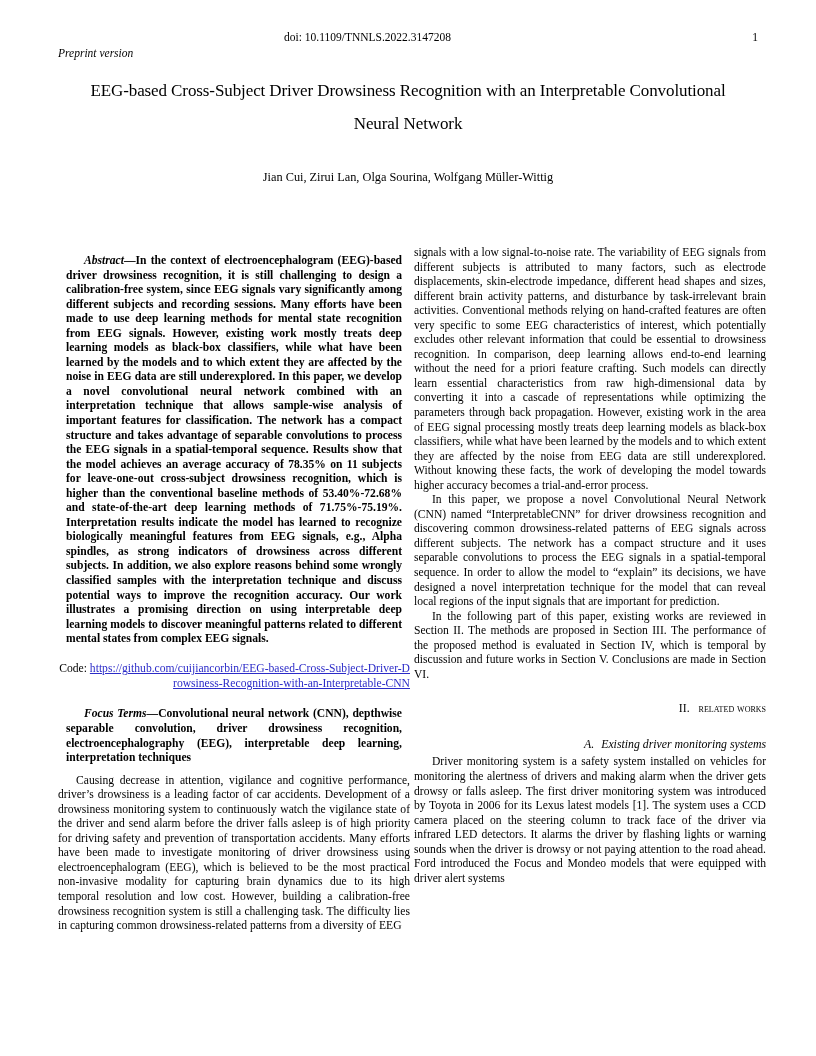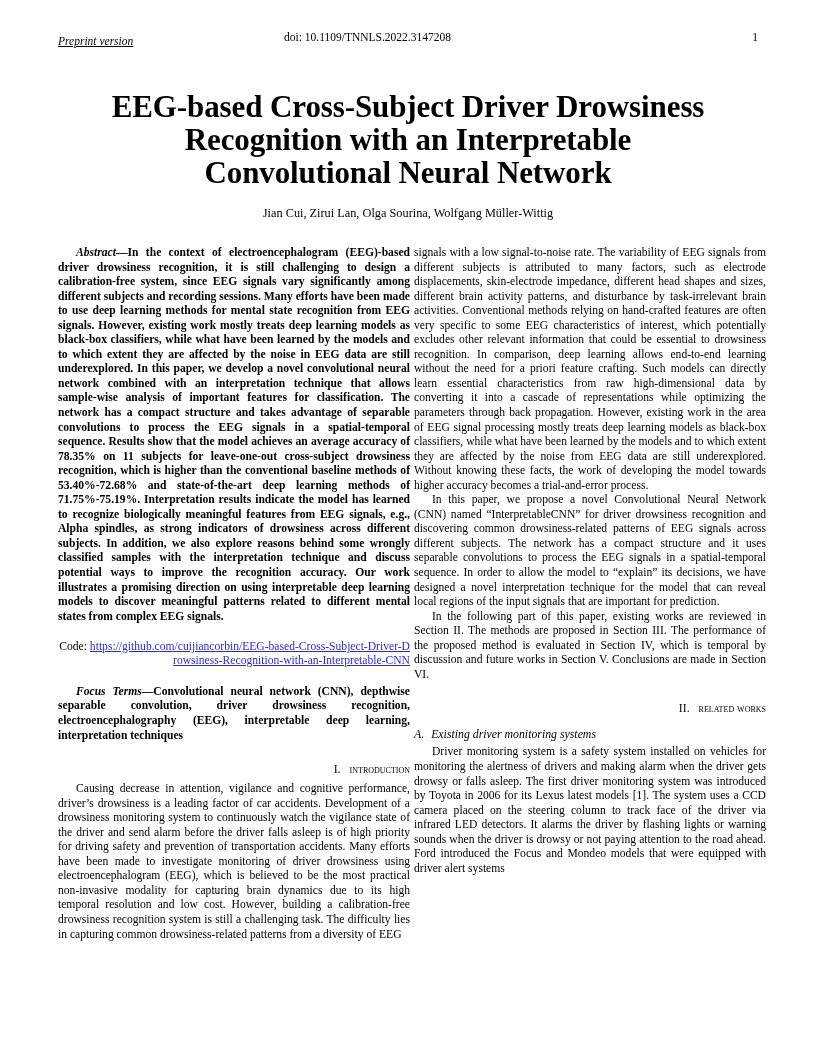--- a/index.html
+++ b/index.html
@@ -32,23 +32,22 @@
     left: 58px;
     right: 58px;
     height: 18px;
     font-size: 11.5px;
     line-height: 18px;
     white-space: nowrap;
   }
   .running-head .rh-left {
     position: absolute;
     left: 0;
-    top: 4px;
-    font-style: italic;
-    text-decoration: underline;
+    top: 16px;
+    font-style: italic;
   }
   .running-head .rh-center {
     position: absolute;
     left: 226px;
     top: 0;
   }
   .running-head .rh-right {
     position: absolute;
     right: 0;
     top: 0;
@@ -56,28 +55,28 @@
 
   
   .title-block {
     position: absolute;
     top: 74px;
     left: 78px;
     width: 660px;
     text-align: center;
   }
   .paper-title {
-    font-size: 31px;
+    font-size: 17px;
     line-height: 33px;
-    font-weight: bold;
-    margin: 16px;
+    font-weight: normal;
+    margin: 0;
     letter-spacing: -0.1px;
   }
   .authors {
-    margin-top: 12px;
+    margin-top: 29px;
     font-size: 12.3px;
     line-height: 16px;
   }
 
   
   .col {
     position: absolute;
     top: 246px;
     width: 352px;
     font-size: 11.6px;
@@ -87,21 +86,21 @@
   }
   .col-left  { left: 58px; }
   .col-right { left: 414px; }
 
   p { margin: 0; }
 
   .abstract,
   .indexterms {
     font-weight: bold;
     text-align: justify;
-    margin: 0;
+    margin: 8px;
   }
   .abstract .lead,
   .indexterms .lead {
     font-style: italic;
     font-weight: bold;
   }
   .abstract { text-indent: 18px; }
   .indexterms { text-indent: 18px; }
 
   .code-line {
@@ -135,23 +134,23 @@
   }
   .section-head .secttl::first-letter {
     font-variant: normal;
     text-transform: uppercase;
   }
 
   .subsection-head {
     font-style: italic;
     font-size: 11.8px;
     line-height: 15px;
-    margin-top: 11px;
+    margin-top: 21px;
     margin-bottom: 3px;
-    text-align: left;
+    text-align: right;
   }
   .subsection-head .subnum {
     font-style: italic;
     margin-right: 7px;
   }
 
   .body-par {
     text-indent: 18px;
     margin: 0;
   }
@@ -174,21 +173,20 @@
   </div>
 
   <div class="col col-left">
 
     <p class="abstract"><span class="lead">Abstract</span><span>—</span><span>In the context of electroencephalogram (EEG)-based driver drowsiness recognition, it is still challenging to design a calibration-free system, since EEG signals vary significantly among different subjects and recording sessions. Many efforts have been made to use deep learning methods for mental state recognition from EEG signals. However, existing work mostly treats deep learning models as black-box classifiers, while what have been learned by the models and to which extent they are affected by the noise in EEG data are still underexplored. In this paper, we develop a novel convolutional neural network combined with an interpretation technique that allows sample-wise analysis of important features for classification. The network has a compact structure and takes advantage of separable convolutions to process the EEG signals in a spatial-temporal sequence. Results show that the model achieves an average accuracy of 78.35% on 11 subjects for leave-one-out cross-subject drowsiness recognition, which is higher than the conventional baseline methods of 53.40%-72.68% and state-of-the-art deep learning methods of 71.75%-75.19%. Interpretation results indicate the model has learned to recognize biologically meaningful features from EEG signals, e.g., Alpha spindles, as strong indicators of drowsiness across different subjects. In addition, we also explore reasons behind some wrongly classified samples with the interpretation technique and discuss potential ways to improve the recognition accuracy. Our work illustrates a promising direction on using interpretable deep learning models to discover meaningful patterns related to different mental states from complex EEG signals.</span></p>
 
     <p class="code-line"><span>Code: </span><a class="code-link" href="#">https://github.com/cuijiancorbin/EEG-based-Cross-Subject-Driver-Drowsiness-Recognition-with-an-Interpretable-CNN</a></p>
 
     <p class="indexterms gap-before-index"><span class="lead">Focus Terms</span><span>—</span><span>Convolutional neural network (CNN), depthwise separable convolution, driver drowsiness recognition, electroencephalography (EEG), interpretable deep learning, interpretation techniques</span></p>
 
-    <div class="section-head"><span class="secnum">I.</span><span class="secttl">Introduction</span></div>
 
     <p class="body-par">Causing decrease in attention, vigilance and cognitive performance, driver’s drowsiness is a leading factor of car accidents. Development of a drowsiness monitoring system to continuously watch the vigilance state of the driver and send alarm before the driver falls asleep is of high priority for driving safety and prevention of transportation accidents. Many efforts have been made to investigate monitoring of driver drowsiness using electroencephalogram (EEG), which is believed to be the most practical non-invasive modality for capturing brain dynamics due to its high temporal resolution and low cost. However, building a calibration-free drowsiness recognition system is still a challenging task. The difficulty lies in capturing common drowsiness-related patterns from a diversity of EEG</p>
 
   </div>
 
   <div class="col col-right">
 
     <p class="body-par cont">signals with a low signal-to-noise rate. The variability of EEG signals from different subjects is attributed to many factors, such as electrode displacements, skin-electrode impedance, different head shapes and sizes, different brain activity patterns, and disturbance by task-irrelevant brain activities. Conventional methods relying on hand-crafted features are often very specific to some EEG characteristics of interest, which potentially excludes other relevant information that could be essential to drowsiness recognition. In comparison, deep learning allows end-to-end learning without the need for a priori feature crafting. Such models can directly learn essential characteristics from raw high-dimensional data by converting it into a cascade of representations while optimizing the parameters through back propagation. However, existing work in the area of EEG signal processing mostly treats deep learning models as black-box classifiers, while what have been learned by the models and to which extent they are affected by the noise from EEG data are still underexplored. Without knowing these facts, the work of developing the model towards higher accuracy becomes a trial-and-error process.</p>
 
     <p class="body-par">In this paper, we propose a novel Convolutional Neural Network (CNN) named “InterpretableCNN” for driver drowsiness recognition and discovering common drowsiness-related patterns of EEG signals across different subjects. The network has a compact structure and it uses separable convolutions to process the EEG signals in a spatial-temporal sequence. In order to allow the model to “explain” its decisions, we have designed a novel interpretation technique for the model that can reveal local regions of the input signals that are important for prediction.</p>

